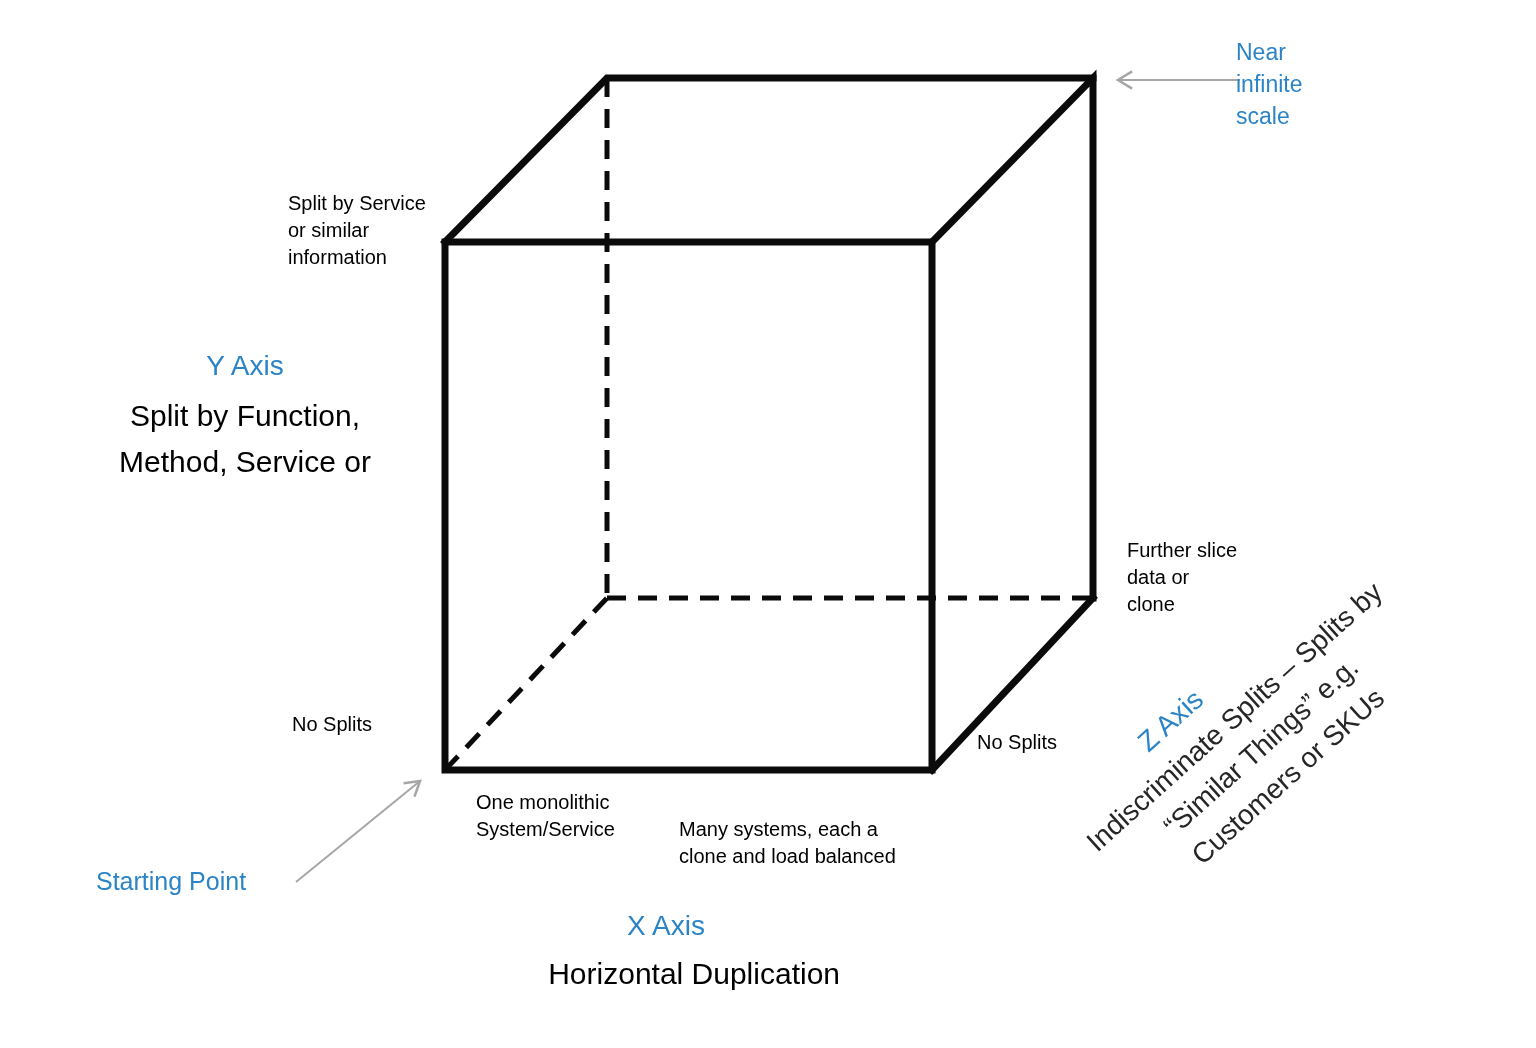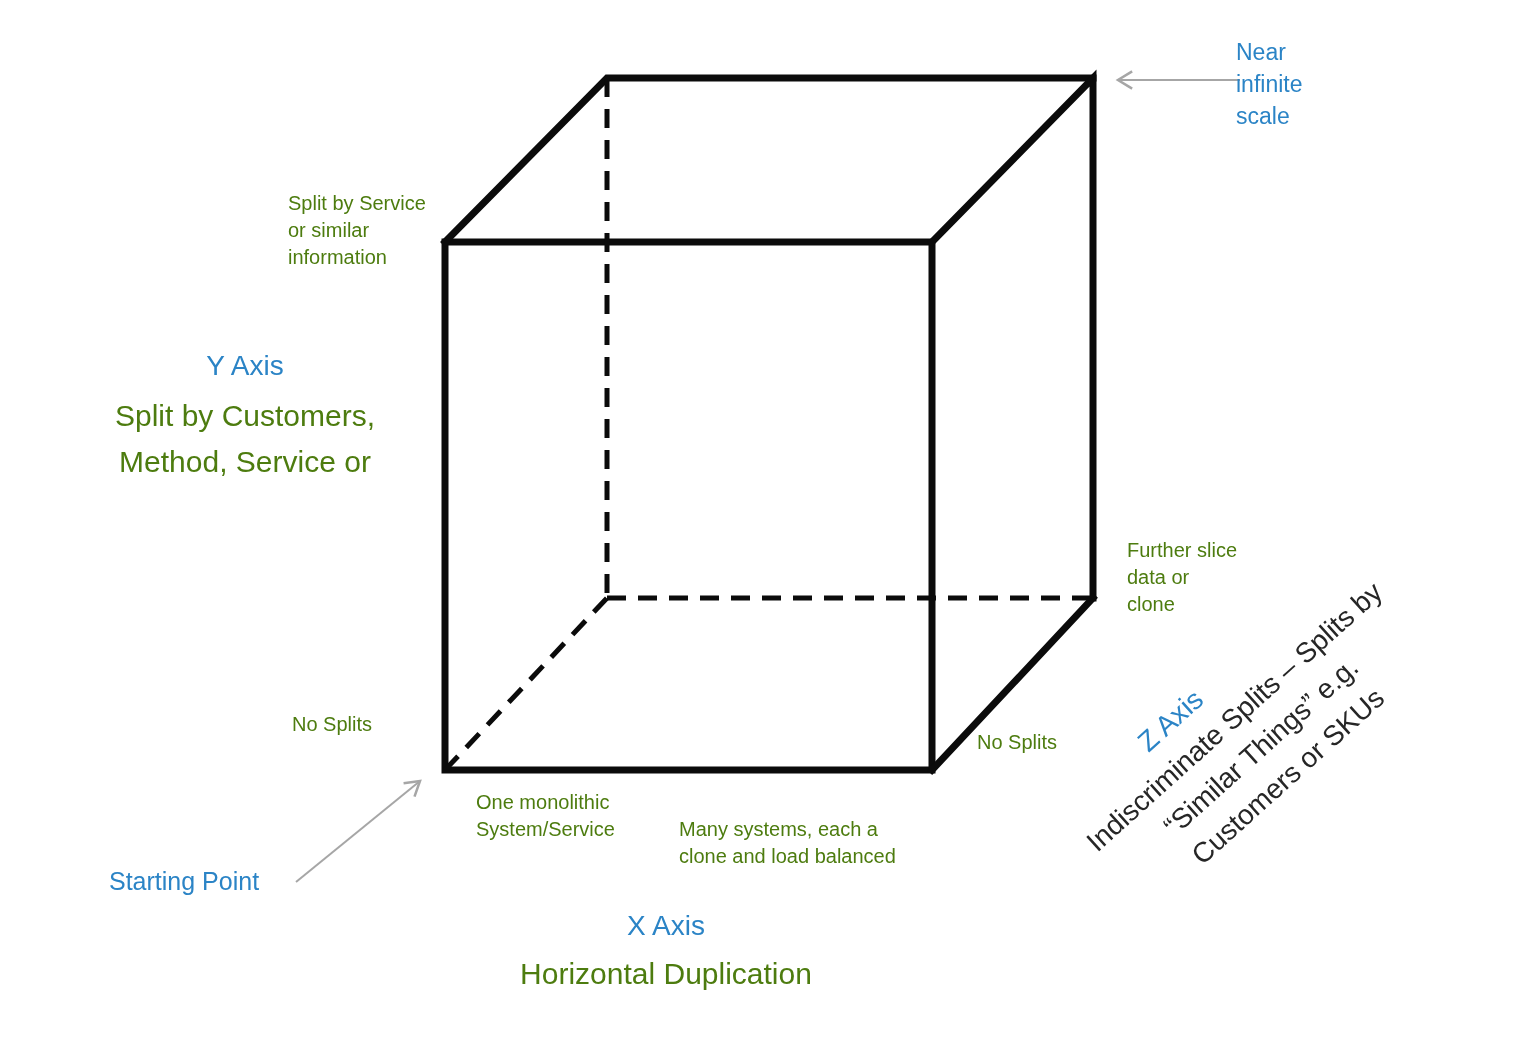--- a/index.html
+++ b/index.html
@@ -15,21 +15,21 @@
     background: #ffffff;
     overflow: hidden;
   }
   #cube-svg {
     position: absolute;
     left: 0;
     top: 0;
   }
   .label {
     position: absolute;
-    color: #4d7c0f;
+    color: #000000;
     white-space: nowrap;
   }
   .small {
     font-size: 20px;
     line-height: 27px;
   }
   .blue {
     color: #2b84c6;
   }
   .axis-title {
@@ -42,21 +42,20 @@
   }
   .centered {
     text-align: center;
   }
   .near-scale {
     font-size: 23px;
     line-height: 32px;
   }
   .starting-point {
     font-size: 25px;
-    margin-left: 13px;
   }
   .z-block {
     position: absolute;
     left: 1013px;
     top: 652px;
     width: 470px;
     transform: rotate(-42deg);
     transform-origin: center center;
     text-align: center;
   }
@@ -105,40 +104,40 @@
   </div>
 
   <div class="label small" style="left:288px; top:190px;">
     <div>Split by Service</div>
     <div>or similar</div>
     <div>information</div>
   </div>
 
   <div class="label axis-title blue centered" style="left:95px; top:349px; width:300px;">Y Axis</div>
   <div class="label axis-desc centered" style="left:65px; top:393px; width:360px;">
-    <div>Split by Customers,</div>
+    <div>Split by Function,</div>
     <div>Method, Service or</div>
   </div>
 
   <div class="label small" style="left:292px; top:711px;">No Splits</div>
 
   <div class="label starting-point blue" style="left:96px; top:867px;">Starting Point</div>
 
   <div class="label small" style="left:438px; top:789px;margin-left:38px;">
     <div>One monolithic</div>
     <div>System/Service</div>
   </div>
 
   <div class="label small" style="left:679px; top:816px;">
     <div>Many systems, each a</div>
     <div>clone and load balanced</div>
   </div>
 
   <div class="label axis-title blue centered" style="left:566px; top:909px; width:200px;">X Axis</div>
-  <div class="label axis-desc centered" style="left:466px; top:951px; width:400px;">Horizontal Duplication</div>
+  <div class="label axis-desc centered" style="left:440px; top:951px; width:400px;text-align:right;">Horizontal Duplication</div>
 
   <div class="label small" style="left:977px; top:729px;">No Splits</div>
 
   <div class="label small" style="left:1127px; top:537px;">
     <div>Further slice</div>
     <div>data or</div>
     <div>clone</div>
   </div>
 
   <div class="z-block">

